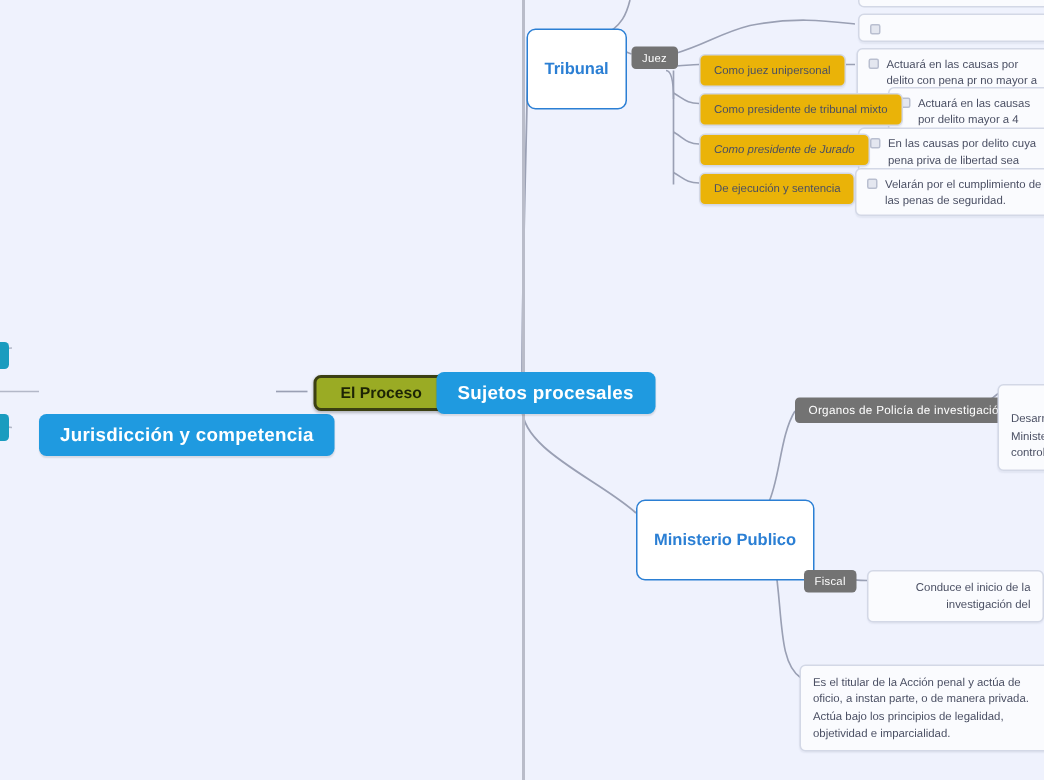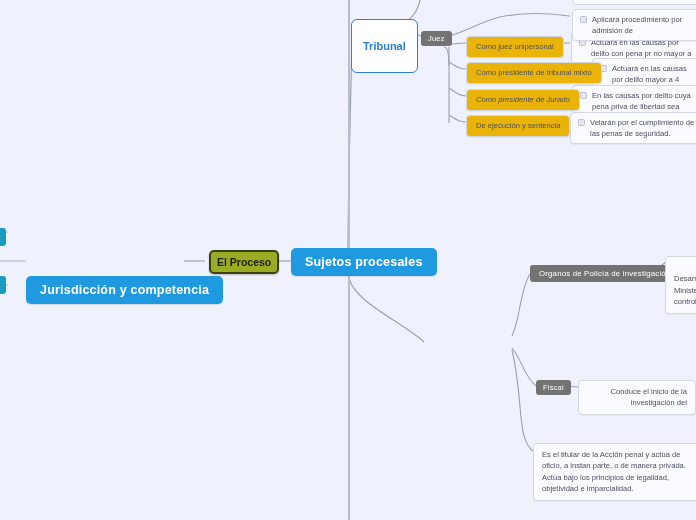--- a/index.html
+++ b/index.html
@@ -44,21 +44,21 @@
   }
 
   
   .n-center {
     background: #9aab24;
     color: #1d2405;
     font-weight: bold;
     font-size: 10.5px;
     border: 2px solid #3b3f12;
     border-radius: 5px;
-    padding: 4px 6px;
+    padding: 4px 16px;
     box-shadow: 0 1px 2px rgba(0,0,0,.25);
   }
 
   
   .n-outline {
     background: #ffffff;
     color: #2b7fd4;
     font-weight: bold;
     font-size: 11px;
     border: 1.6px solid #2b7fd4;
@@ -215,21 +215,20 @@
   <div class="node n-outline" style="left:351px; top:19px;">
     <span>Tribunal</span>
   </div>
 
   <div class="node n-badge" style="left:421px; top:31px;">
     <span>Juez</span>
   </div>
 
   <div class="n-note" style="position:absolute; left:572px; top:9px; width:132px; z-index:3;">
     <span class="cb"></span>
-    <span class="txt">Aplicará procedimiento por admisión de</span>
   </div>
 
   <div style="position:absolute; left:572px; top:-9px; width:132px; height:14px; background:#fafbfe; border:1px solid #d3d8e6; border-radius:4px; z-index:2;"></div>
 
   <div class="node n-pill" style="left:466px; top:36px;">
     <span>Como juez unipersonal</span>
   </div>
   <div class="node n-pill" style="left:466px; top:62px;">
     <span>Como presidente de tribunal mixto</span>
   </div>
@@ -253,20 +252,23 @@
   <div class="n-note" style="position:absolute; left:572px; top:85px; width:132px;">
     <span class="cb"></span>
     <span class="txt">En las causas por delito cuya pena priva de libertad sea superior a 16 años.</span>
   </div>
 
   <div class="n-note" style="position:absolute; left:570px; top:112px; width:134px;">
     <span class="cb"></span>
     <span class="txt">Velarán por el cumplimiento de las penas de seguridad.</span>
   </div>
 
+  <div class="node n-outline" style="left:424px; top:333px;">
+    <span>Ministerio Publico</span>
+  </div>
 
   <div class="node n-badge wide" style="left:530px; top:265px;">
     <span>Organos de Policía de investigación</span>
   </div>
 
   <div class="n-plain" style="position:absolute; left:665px; top:256px; width:46px; z-index:3; white-space:pre-line;">
     <span>Desarrolla
 Ministerio
 controlado</span>
   </div>

